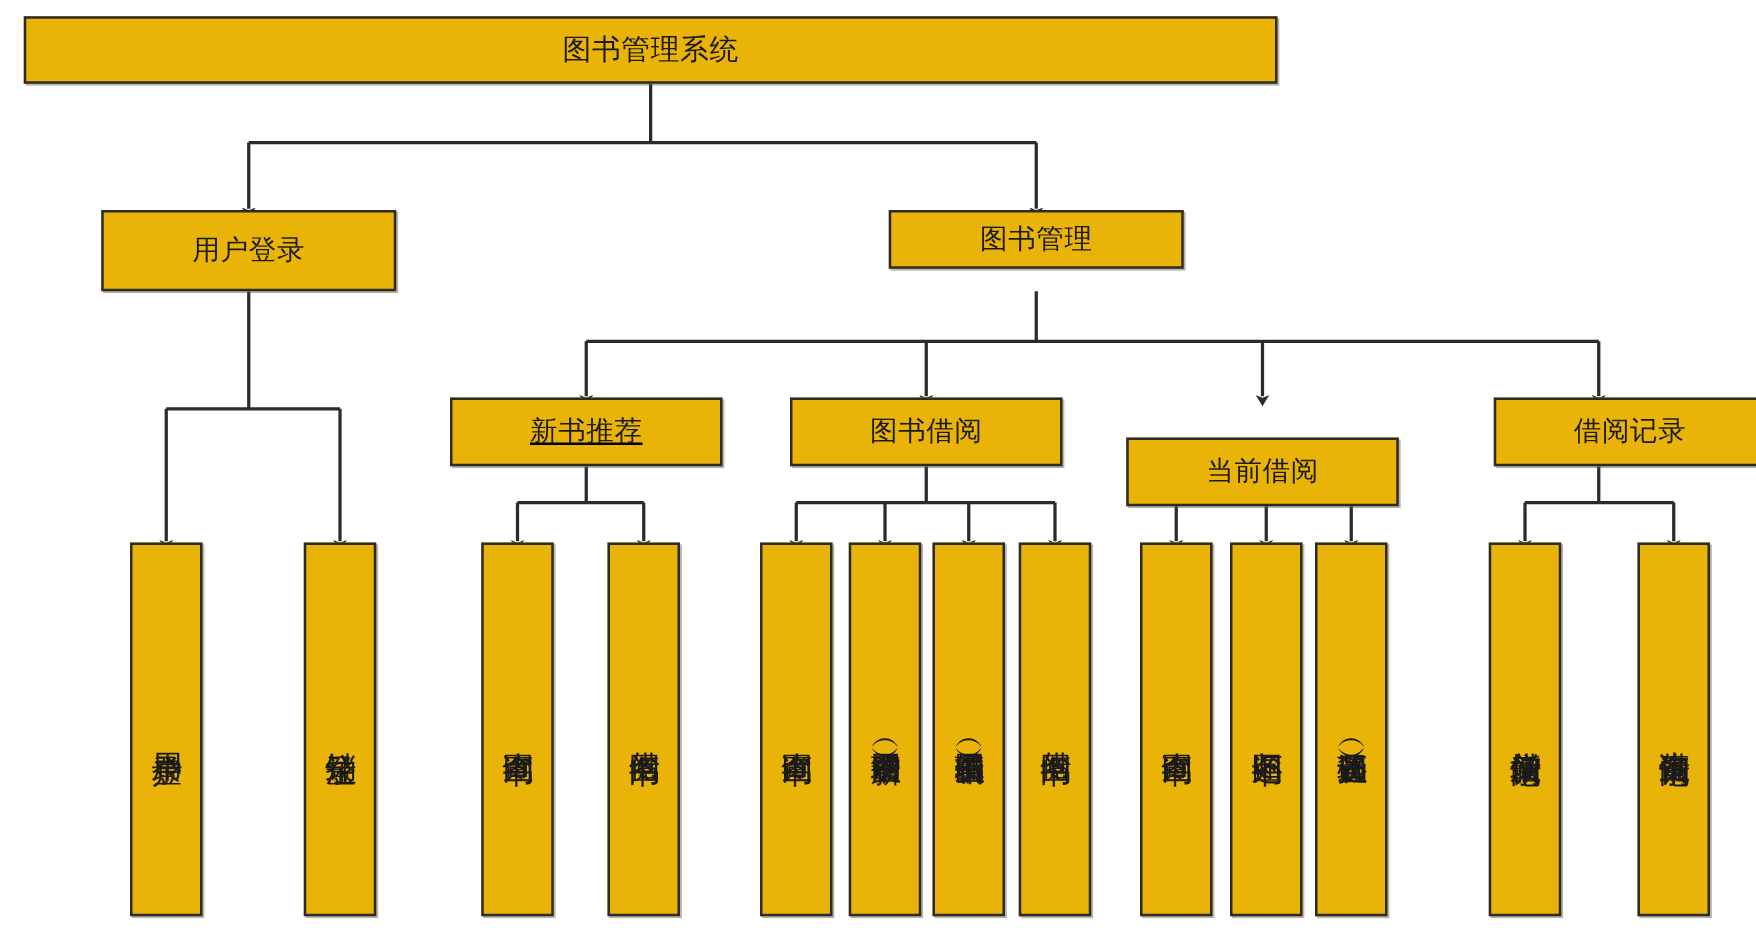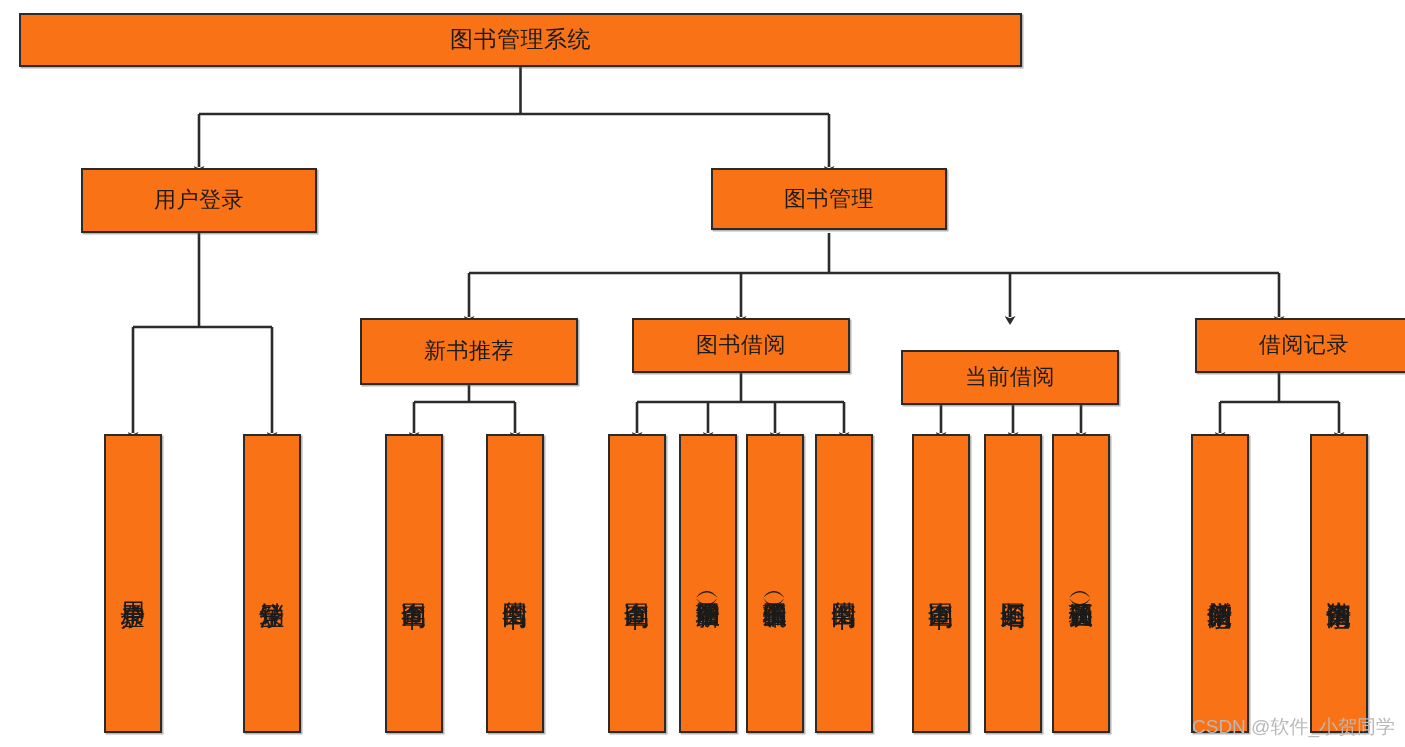--- a/index.html
+++ b/index.html
@@ -25,21 +25,21 @@
     position: absolute;
     left: 0;
     top: 0;
     width: 1405px;
     height: 747px;
     pointer-events: none;
   }
   .node {
     position: absolute;
     box-sizing: border-box;
-    background: #f97316;
+    background: #eab308;
     border: 2.5px solid #2b2b2b;
     display: flex;
     align-items: center;
     justify-content: center;
     box-shadow: 1.5px 1.5px 0 rgba(90,90,90,0.45);
   }
   .node .label {
     color: #1b1b1b;
     letter-spacing: 0.5px;
     text-align: center;
@@ -123,24 +123,24 @@
       </g>
   </svg>
 
   <div id="node-layer">
       <div class="node horizontal root" style="left: 19px; top: 13px; width: 1003px; height: 54px;">
         <span class="label">图书管理系统</span>
       </div>
       <div class="node horizontal" style="left: 81px; top: 168px; width: 236px; height: 65px;">
         <span class="label">用户登录</span>
       </div>
-      <div class="node horizontal" style="left: 711px; top: 168px; width: 236px; height: 62px; justify-content: center;">
+      <div class="node horizontal" style="left: 711px; top: 168px; width: 236px; height: 47px; justify-content: center;">
         <span class="label">图书管理</span>
       </div>
-      <div class="node horizontal" style="left: 360px; top: 318px; width: 218px; height: 67px;">
+      <div class="node horizontal" style="left: 360px; top: 318px; width: 218px; height: 55px; text-decoration: underline;">
         <span class="label">新书推荐</span>
       </div>
       <div class="node horizontal" style="left: 632px; top: 318px; width: 218px; height: 55px; justify-content: center;">
         <span class="label">图书借阅</span>
       </div>
       <div class="node horizontal" style="left: 901px; top: 318px; width: 218px; height: 55px; margin-top: 32px;">
         <span class="label">当前借阅</span>
       </div>
       <div class="node horizontal" style="left: 1195px; top: 318px; width: 218px; height: 55px;">
         <span class="label">借阅记录</span>
@@ -179,15 +179,14 @@
         <span class="label">确认归还（管理员）</span>
       </div>
       <div class="node vertical" style="left: 1191px; top: 434px; width: 58px; height: 299px;">
         <span class="label">新增借阅记录</span>
       </div>
       <div class="node vertical" style="left: 1310px; top: 434px; width: 58px; height: 299px;">
         <span class="label">查询借阅记录</span>
       </div>
     </div>
 
-  <div class="watermark" style="left: 1192px; top: 714px;">CSDN @软件_小贺同学</div>
 
 </div>
 
 </body></html>

